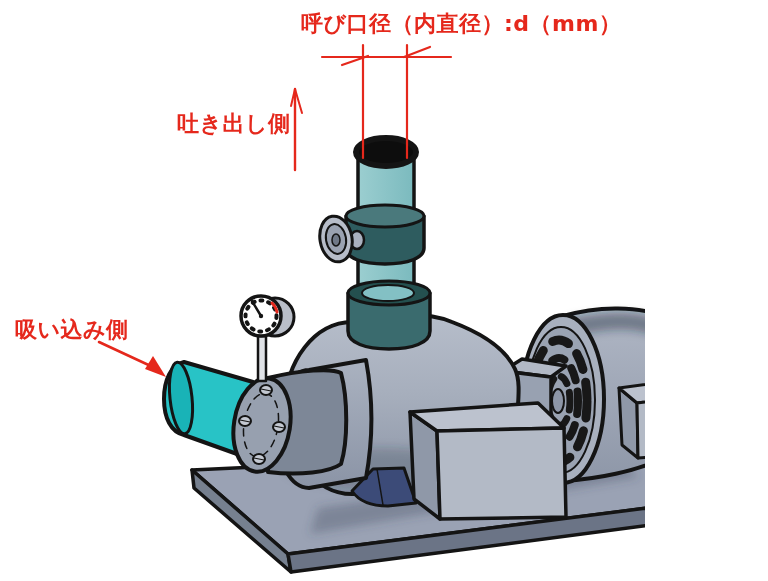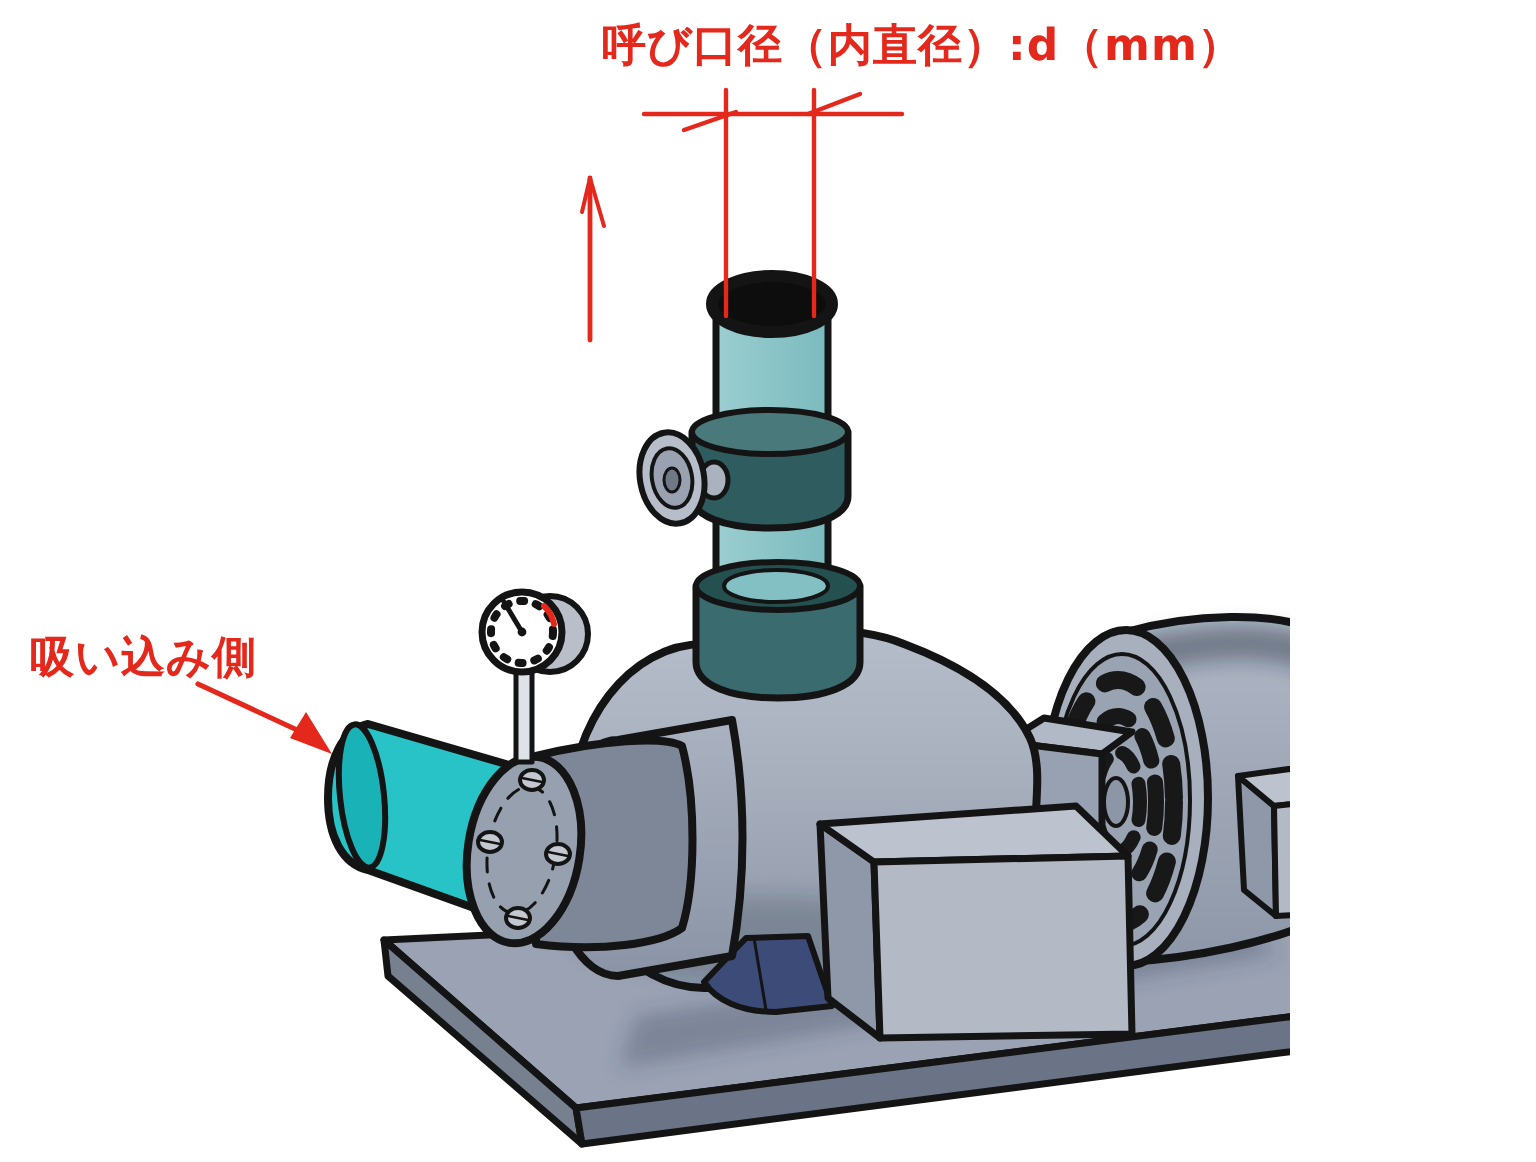--- a/index.html
+++ b/index.html
@@ -166,14 +166,15 @@
 
     <g>
       <path d="M99,342 L155,368" fill="none" stroke="#e5281c" stroke-width="2.6"></path>
       <polygon points="166,377 145,369 153,356" fill="#e5281c"></polygon>
     </g>
 
   </g>
 </svg>
 
 <div class="label label-bore">呼び口径（内直径）:d（mm）</div>
+<div class="label label-discharge">吐き出し側</div>
 <div class="label label-suction">吸い込み側</div>
 </div>
 
 </body></html>

